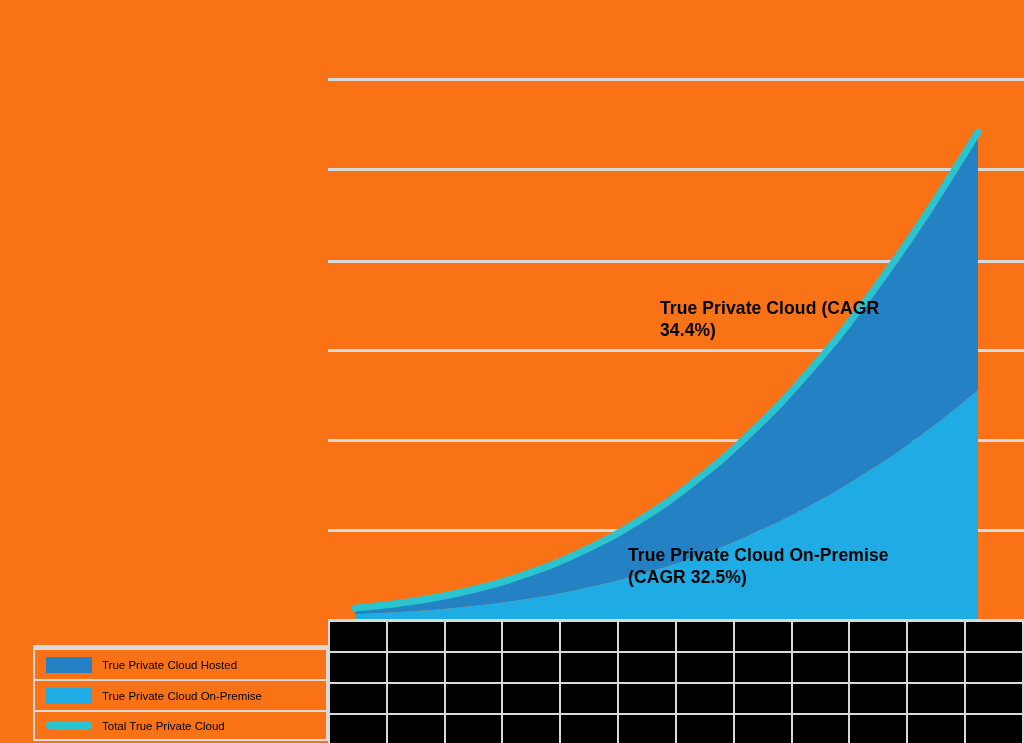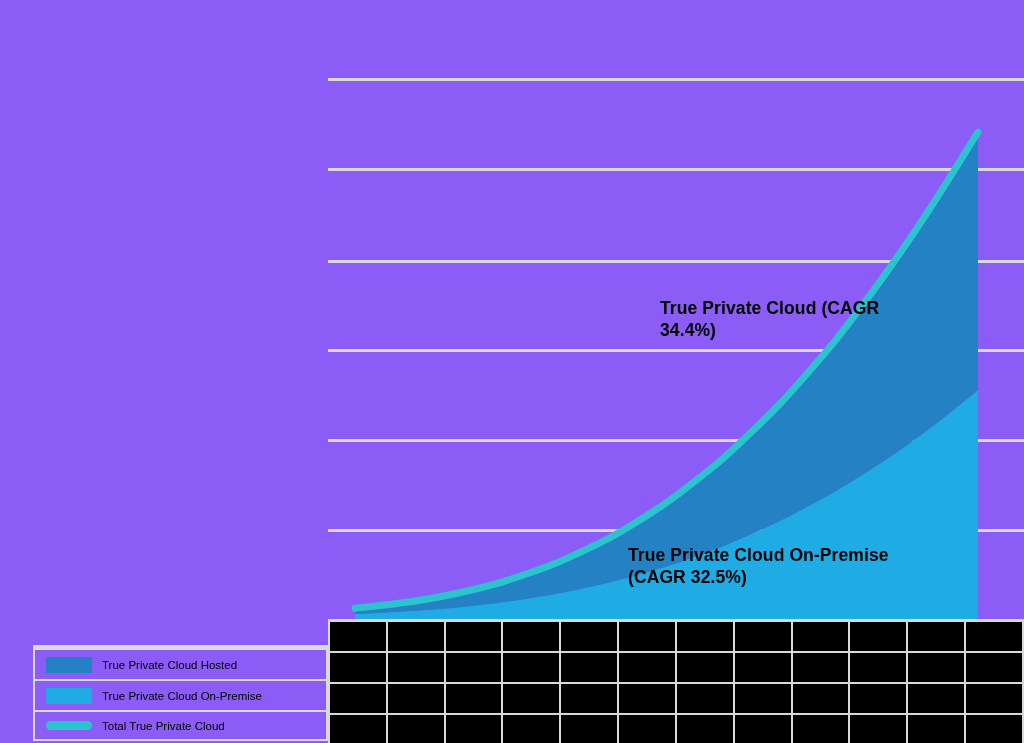--- a/index.html
+++ b/index.html
@@ -1,18 +1,18 @@
 <!DOCTYPE html>
 <html><head>
 <meta charset="utf-8">
 <style>
   html,body{margin:0;padding:0;background:#000;}
   body{width:1024px;height:743px;overflow:hidden;
        font-family:"Liberation Sans", sans-serif;}
-  #root{position:relative;width:1024px;height:743px;background:#8b5cf6;}
+  #root{position:relative;width:1024px;height:743px;background:#f97316;}
 
   
   #plot{position:absolute;left:328px;top:60px;width:696px;height:562px;}
   .gridline{position:absolute;left:0;width:100%;height:3px;background:#D9D9D9;}
 
   #chartsvg{position:absolute;left:0;top:0;width:696px;height:562px;}
 
   
   .callout{position:absolute;color:#000000;font-weight:bold;font-size:17.5px;
            line-height:22px;white-space:pre-line;letter-spacing:.1px;}

